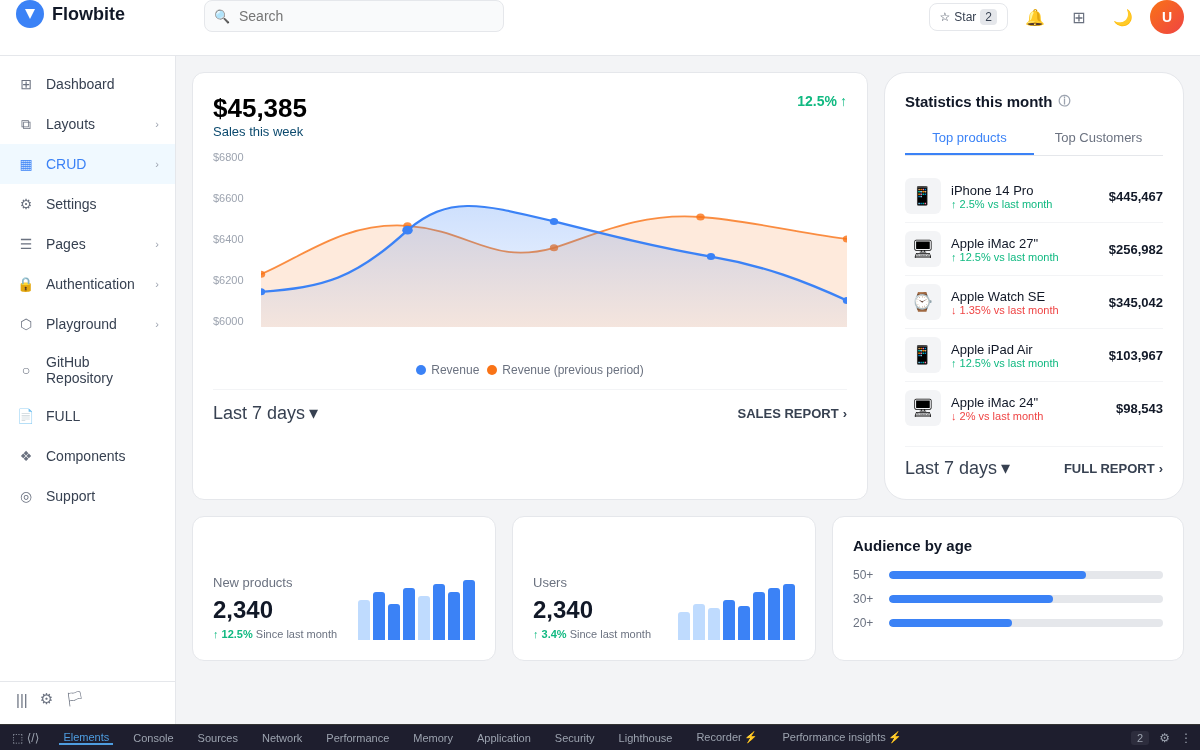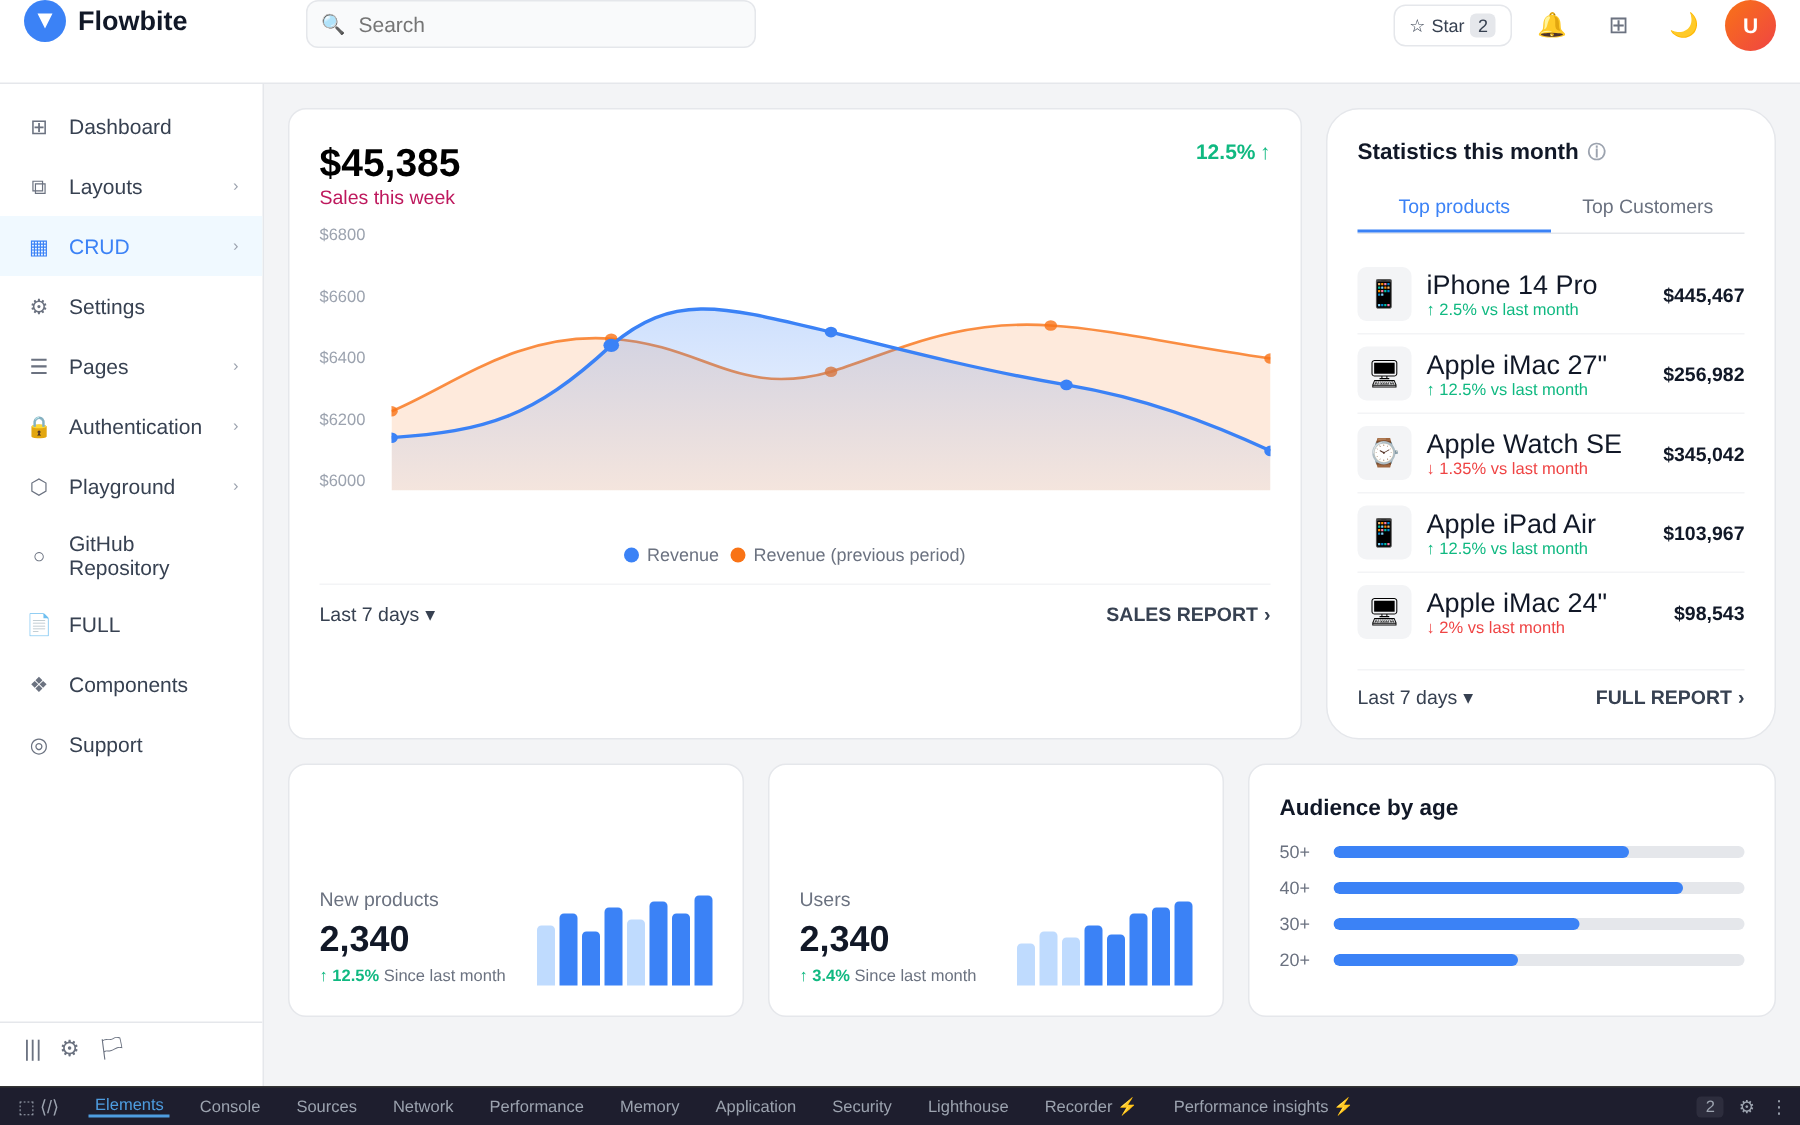--- a/index.html
+++ b/index.html
@@ -35,47 +35,47 @@
     
     .content { flex: 1; overflow-y: auto; padding: 16px; display: flex; flex-direction: column; gap: 16px; }
 
     
     .top-section { display: flex; gap: 16px; }
     .chart-card { flex: 1; background: white; border-radius: 12px; border: 1px solid #e5e7eb; padding: 20px; }
     .stats-card { width: 300px; background: white; border-radius: 22px; border: 1px solid #e5e7eb; padding: 20px; flex-shrink: 0; }
 
     .chart-header { display: flex; justify-content: space-between; align-items: flex-start; margin-bottom: 4px; }
     .chart-value { font-size: 26px; font-weight: 700; color: #000000; }
-    .chart-sub { font-size: 13px; color: #be185d; }
+    .chart-sub { font-size: 13px; color: #0c4a6e; }
     .chart-growth { font-size: 14px; font-weight: 600; color: #10b981; display: flex; align-items: center; gap: 3px; }
 
     .chart-area { position: relative; height: 200px; margin: 12px 0; }
     .chart-labels-y { position: absolute; left: 0; top: 0; bottom: 24px; display: flex; flex-direction: column; justify-content: space-between; }
     .chart-label-y { font-size: 11px; color: #9ca3af; }
     .chart-svg-wrap { position: absolute; left: 48px; right: 0; top: 0; bottom: 24px; }
 
     .chart-legend { display: flex; gap: 8px; align-items: center; margin-top: 8px; justify-content: center; }
     .legend-item { display: flex; align-items: center; gap: 5px; font-size: 12px; color: #6b7280; }
     .legend-dot { width: 10px; height: 10px; border-radius: 50%; }
 
     .chart-footer { display: flex; justify-content: space-between; align-items: center; margin-top: 12px; padding-top: 12px; border-top: 1px solid #f3f4f6; }
-    .period-btn { display: flex; align-items: center; gap: 4px; font-size: 13px; color: #374151; cursor: pointer; }
+    .period-btn { display: flex; align-items: center; gap: 4px; font-size: 18px; color: #374151; cursor: pointer; }
     .sales-report-btn { font-size: 13px; font-weight: 600; color: #374151; cursor: pointer; display: flex; align-items: center; gap: 4px; }
 
     
     .stats-title { font-size: 15px; font-weight: 600; color: #111827; margin-bottom: 12px; display: flex; align-items: center; gap: 6px; }
     .stats-tabs { display: flex; border-bottom: 1px solid #e5e7eb; margin-bottom: 14px; }
     .stats-tab { flex: 1; text-align: center; padding: 8px 4px; font-size: 13px; cursor: pointer; color: #6b7280; border-bottom: 2px solid transparent; }
     .stats-tab.active { color: #3b82f6; border-bottom-color: #3b82f6; font-weight: 500; }
 
     .product-row { display: flex; align-items: center; gap: 10px; padding: 8px 0; border-bottom: 1px solid #f3f4f6; }
     .product-row:last-child { border-bottom: none; }
     .product-img { width: 36px; height: 36px; border-radius: 6px; background: #f3f4f6; display: flex; align-items: center; justify-content: center; font-size: 18px; flex-shrink: 0; }
     .product-info { flex: 1; }
-    .product-name { font-size: 18px; font-weight: 500; color: #111827; }
+    .product-name { font-size: 13px; font-weight: 500; color: #111827; }
     .product-change { font-size: 11px; }
     .product-change.up { color: #10b981; }
     .product-change.down { color: #ef4444; }
     .product-price { font-size: 13px; font-weight: 600; color: #111827; }
 
     .stats-footer { display: flex; justify-content: space-between; align-items: center; margin-top: 12px; padding-top: 10px; border-top: 1px solid #f3f4f6; }
 
     
     .bottom-section { display: flex; gap: 16px; }
     .mini-card { flex: 1; background: white; border-radius: 12px; border: 1px solid #e5e7eb; padding: 20px; display: flex; gap: 16px; align-items: flex-end; }
@@ -378,26 +378,20 @@
           <div class="bar" style="height:56px;background:#3b82f6;"></div>
         </div>
       </div>
 
       <div class="audience-card">
         <div class="audience-title">Audience by age</div>
         <div class="age-row">
           <span class="age-label">50+</span>
           <div class="age-bar-bg">
             <div class="age-bar-fill" style="width:72%"></div>
-          </div>
-        </div>
-        <div class="age-row">
-          <span class="age-label">40+</span>
-          <div class="age-bar-bg">
-            <div class="age-bar-fill" style="width:85%"></div>
           </div>
         </div>
         <div class="age-row">
           <span class="age-label">30+</span>
           <div class="age-bar-bg">
             <div class="age-bar-fill" style="width:60%"></div>
           </div>
         </div>
         <div class="age-row">
           <span class="age-label">20+</span>

